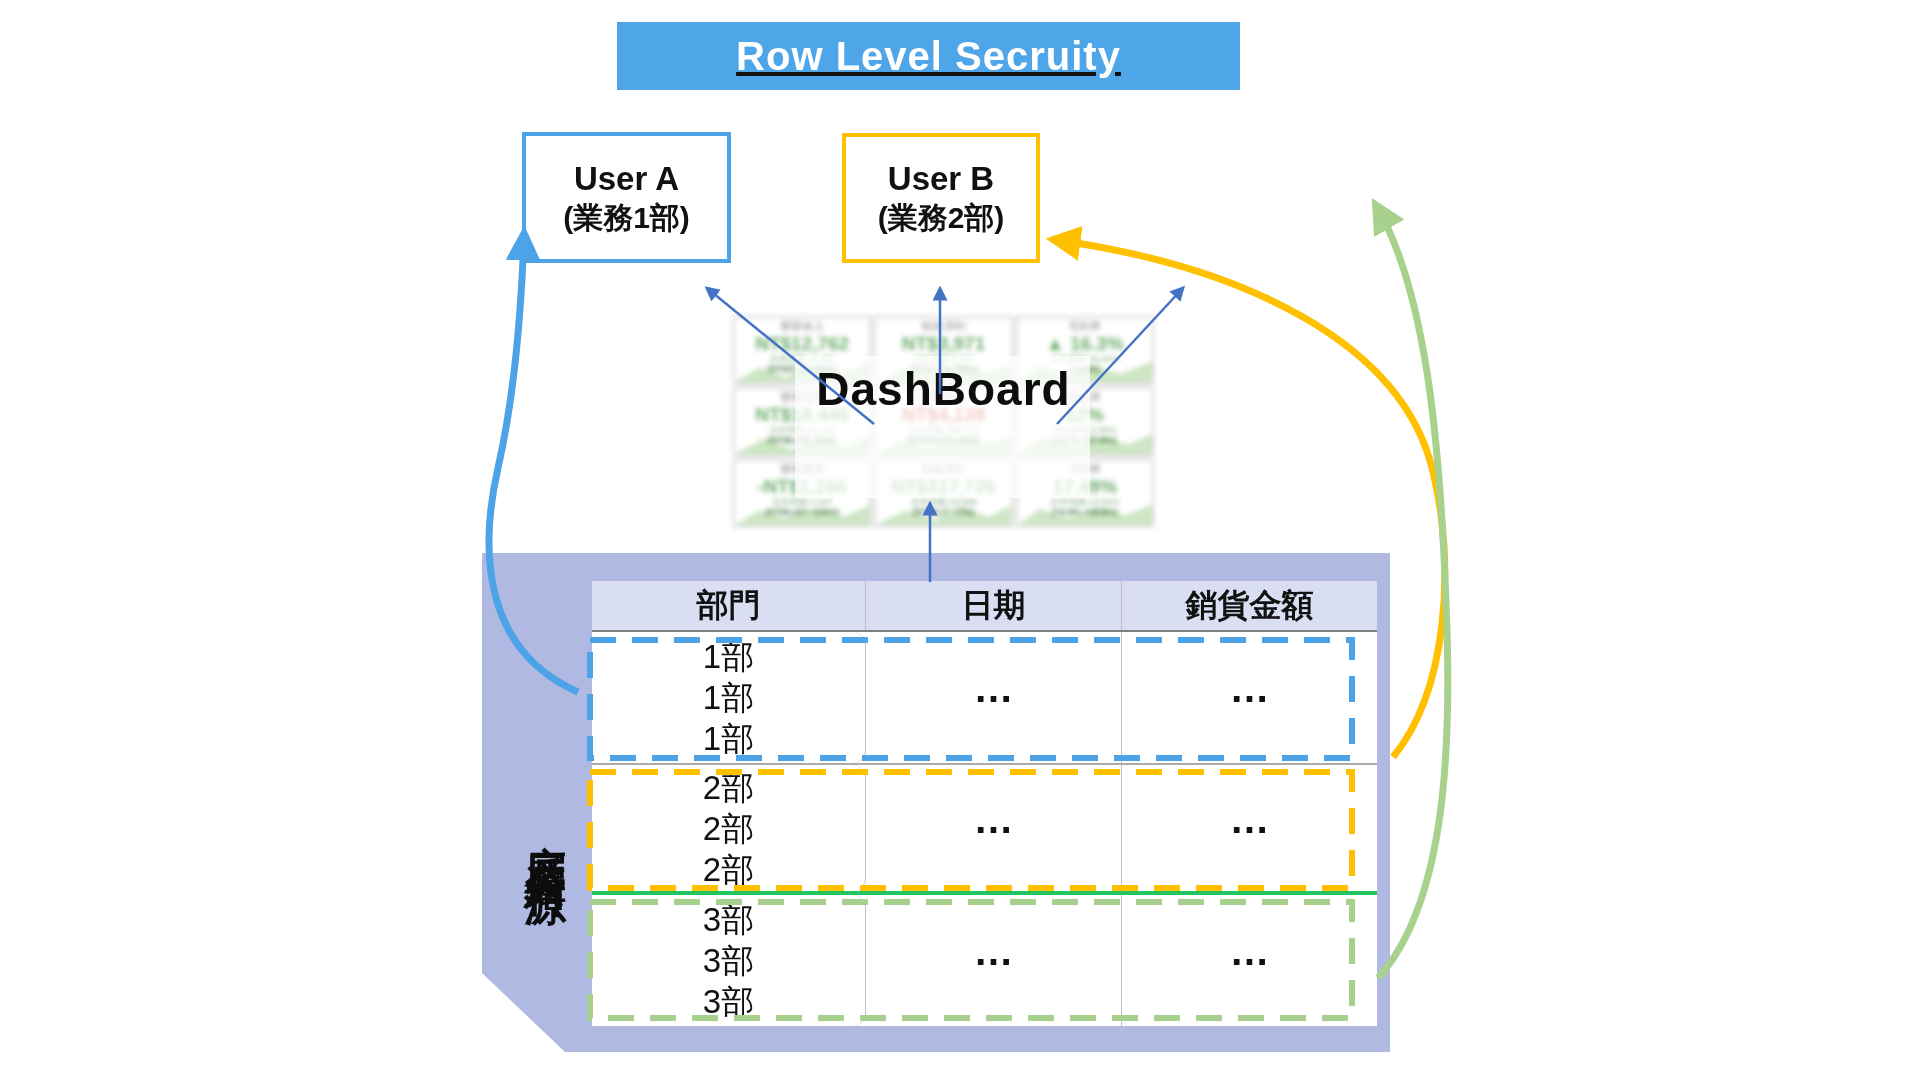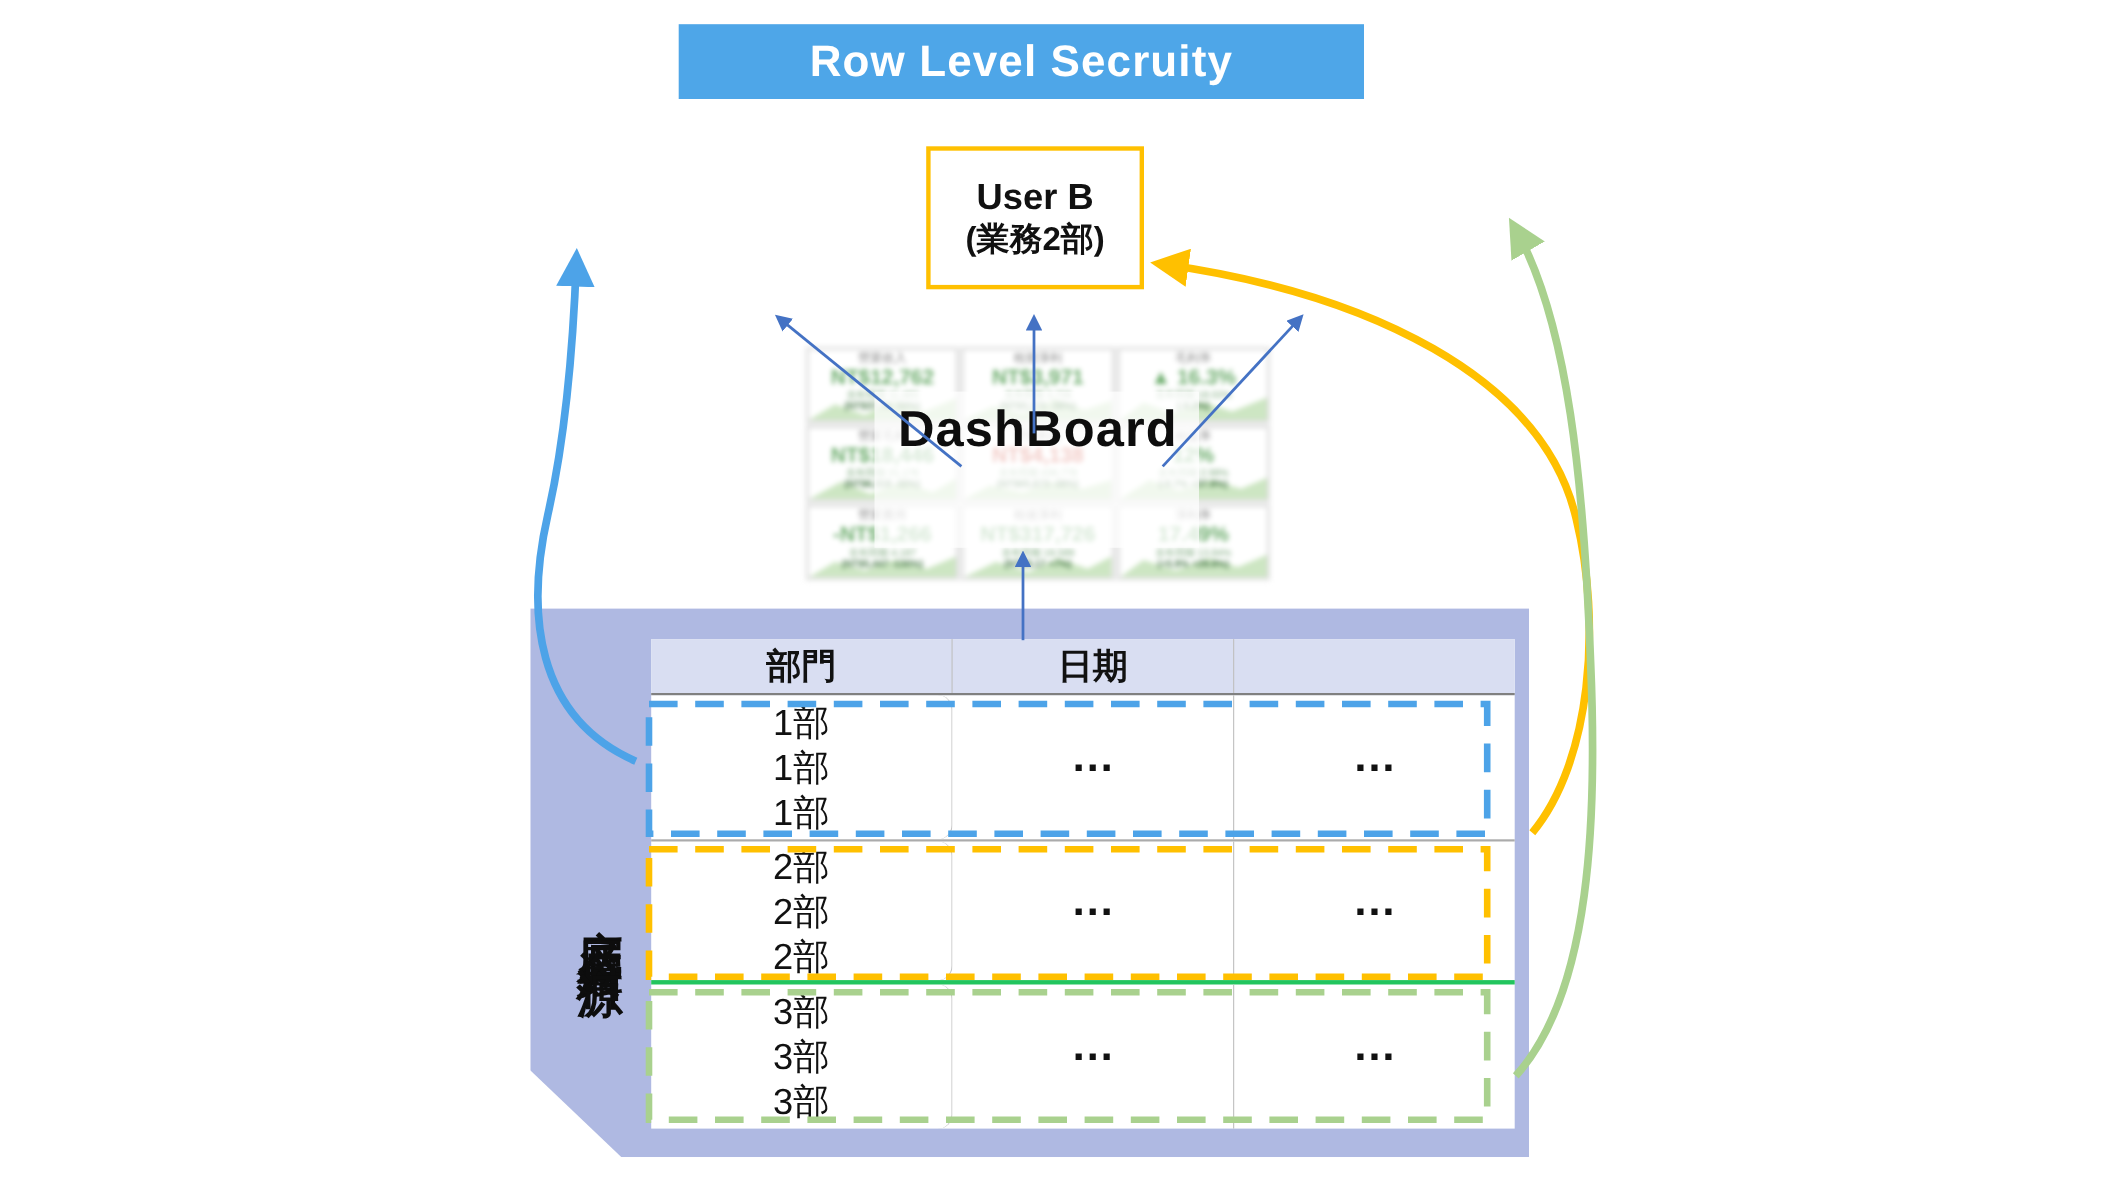--- a/index.html
+++ b/index.html
@@ -1,21 +1,21 @@
 <!DOCTYPE html>
 <html><head>
 <meta charset="utf-8">
 <style>
   html,body{margin:0;padding:0;background:#ffffff;}
   .stage{position:relative;width:1920px;height:1080px;background:#fff;overflow:hidden;
          font-family:"Liberation Sans","DejaVu Sans",sans-serif;color:#111;}
 
   
   .banner{position:absolute;left:617px;top:22px;width:623px;height:68px;background:#4EA6E8;
-          display:flex;align-items:center;justify-content:center;}
+          display:flex;align-items:center;justify-content:center;text-decoration:underline;}
   .banner span{font-size:40px;font-weight:800;color:#fff;letter-spacing:1px;}
 
   
   .ubox{position:absolute;background:#fff;display:flex;flex-direction:column;
         align-items:center;justify-content:center;text-align:center;}
   .ubox .uname{font-size:33px;font-weight:600;line-height:1.2;}
   .ubox .udept{font-size:30px;font-weight:600;line-height:1.25;}
   .ubox-a{left:522px;top:132px;width:201px;height:123px;border:4px solid #4DA3E8;}
   .ubox-b{left:842px;top:133px;width:190px;height:122px;border:4px solid #FFC000;}
   .ubox-c{left:1163px;top:133px;width:189px;height:122px;border:4px solid #A9D18E;}
@@ -64,20 +64,24 @@
 </style>
 </head>
 <body>
 
 <div class="stage">
 
   <div class="banner">
     <span>Row Level Secruity</span>
   </div>
 
+  <div class="ubox ubox-a">
+    <div class="uname">User A</div>
+    <div class="udept">(業務1部)</div>
+  </div>
   <div class="ubox ubox-b">
     <div class="uname">User B</div>
     <div class="udept">(業務2部)</div>
   </div>
 
   <div class="dash">
     <div class="cards">
       <div class="card">
         <div class="c-title">營業收入</div>
         <div class="c-value">NT$12,762</div>
@@ -163,20 +167,21 @@
     <div class="dash-overlay-band"></div>
     <div class="dash-title">DashBoard</div>
   </div>
 
   <div class="ds">
     <div class="ds-label">底層資料源</div>
     <div class="tbl">
       <div class="thead">
         <div class="th c1 vline">部門</div>
         <div class="th c2 vline">日期</div>
+        <div class="th c3">銷貨金額</div>
       </div>
       <div class="tgroup">
         <div class="dept-cell c1 vline">
           <div>1部</div>
           <div>1部</div>
           <div>1部</div>
         </div>
         <div class="dots-cell c2 vline">
             <span>…</span>
           </div>

